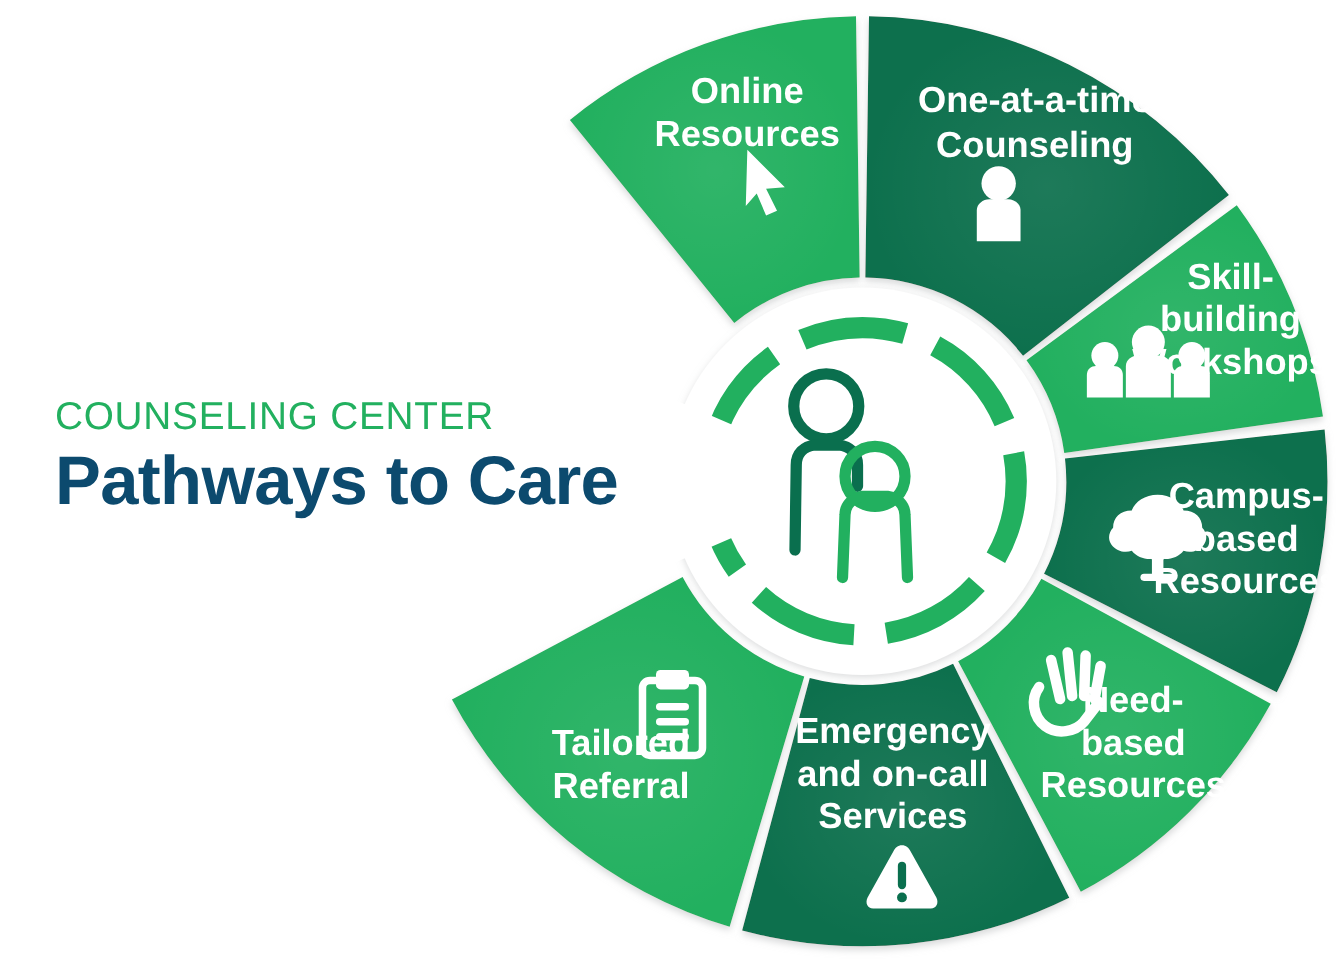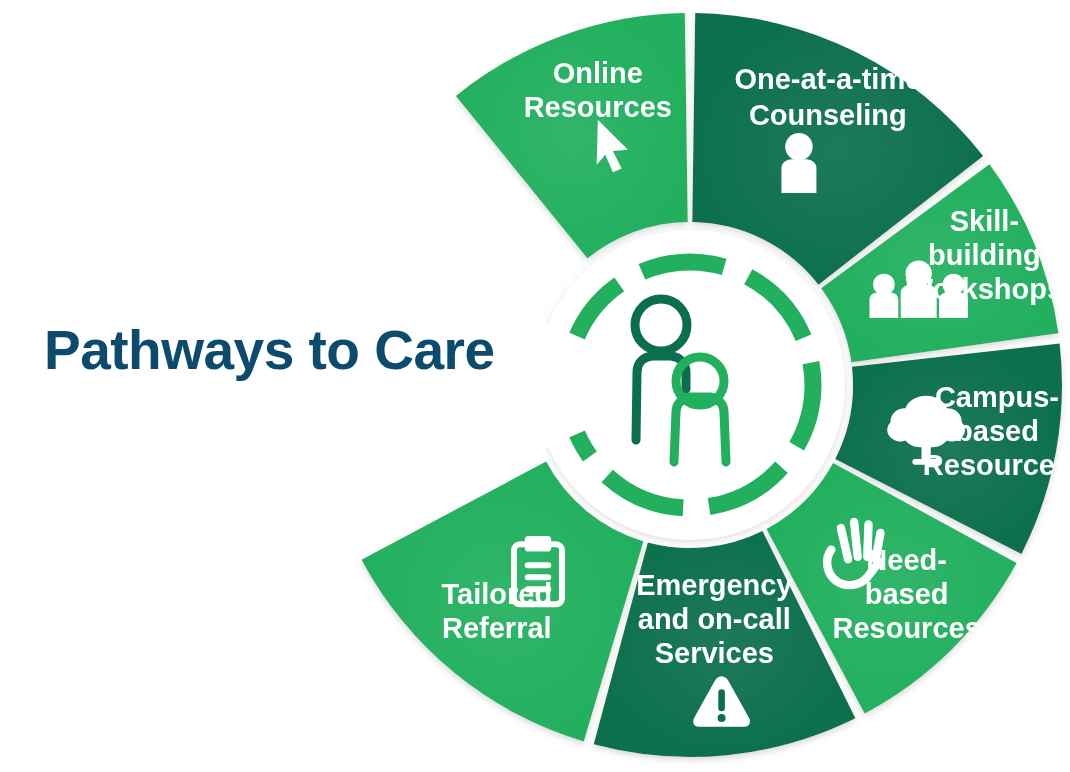--- a/index.html
+++ b/index.html
@@ -176,16 +176,17 @@
             <rect x="-11" y="-29" width="22" height="13" rx="3" fill="#fff"></rect>
             <rect x="-11" y="-7" width="22" height="5" rx="2.5" fill="#fff"></rect>
             <rect x="-11" y="3" width="22" height="5" rx="2.5" fill="#fff"></rect>
             <rect x="-11" y="13" width="22" height="5" rx="2.5" fill="#fff"></rect>
           </g>
         </g>
       </g>
   </svg>
 
   <div class="title-block">
+    <div class="kicker">COUNSELING CENTER</div>
     <div class="headline">Pathways to Care</div>
   </div>
 
 </div>
 
 </body></html>

